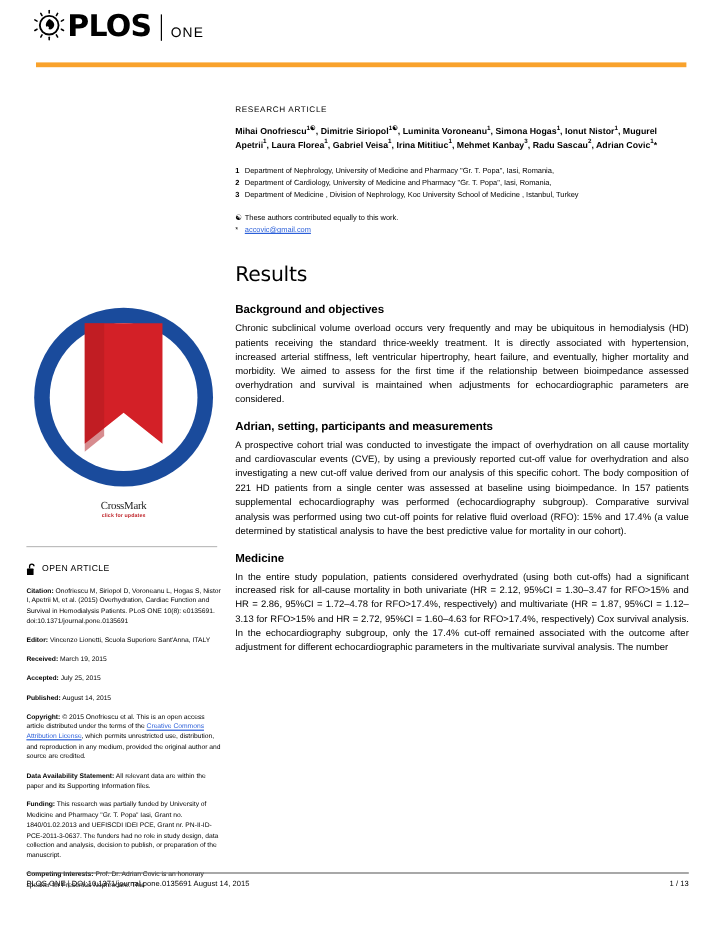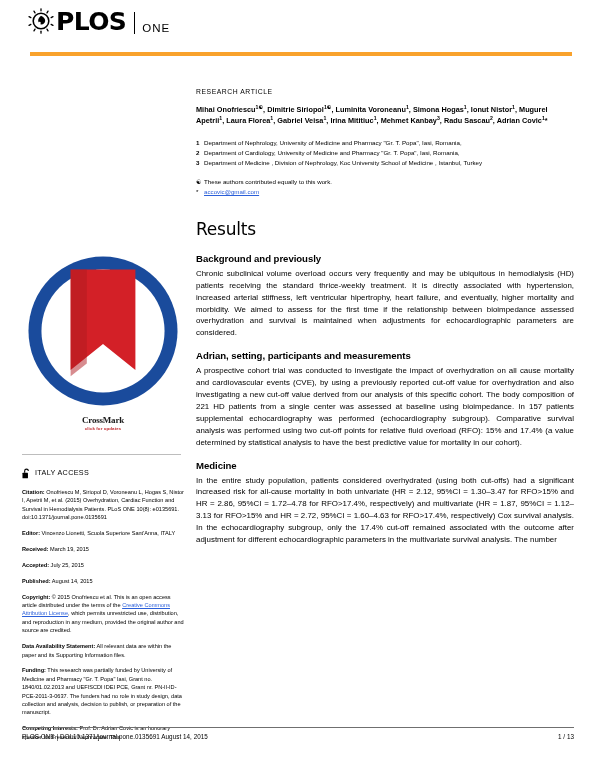--- a/index.html
+++ b/index.html
@@ -41,21 +41,21 @@
   
   #sidebar {
     position: absolute; left: 22px; top: 250px;
     width: 162px;
     font-size: 5.6px; line-height: 8.4px;
     color: #000;
   }
   #crossmark { width: 100%; text-align: center; margin-bottom: 2px; }
   #crossmark-word {
     font-family: "Liberation Serif", serif;
-    font-weight: bold; font-size: 9px; line-height: 10px;
+    font-weight: normal; font-size: 9px; line-height: 10px;
     letter-spacing: -0.2px; color: #1a1a1a; margin-top: 1px;
   }
   #crossmark-sub {
     font-size: 4.4px; color: #c0272d; letter-spacing: 0.1px;
     margin-top: 0px; font-weight: bold;
   }
   #sidebar-rule {
     height: 1px; background: #bdbdbd; margin: 20px 0 13px 0; width: 159px;
   }
   #open-access { display: flex; align-items: center; margin-bottom: 9px; }
@@ -163,21 +163,21 @@
     <div id="crossmark-sub">click for updates</div>
   </div>
 
   <div id="sidebar-rule"></div>
 
   <div id="open-access">
     <svg id="lock-icon" viewBox="0 0 24 30">
       <path d="M7 13 V8 a5 5 0 0 1 10 0" fill="none" stroke="#000" stroke-width="3"></path>
       <rect x="1" y="13" width="15" height="15" rx="1.5" fill="#000"></rect>
     </svg>
-    <span id="open-access-label">ITALY ACCESS</span>
+    <span id="open-access-label">OPEN ARTICLE</span>
   </div>
 
   <div class="meta-block">
     <b>Citation:</b><span> Onofriescu M, Siriopol D, Voroneanu L, Hogas S, Nistor I, Apetrii M, et al. (2015) Overhydration, Cardiac Function and Survival in Hemodialysis Patients. PLoS ONE 10(8): e0135691. doi:10.1371/journal.pone.0135691</span>
   </div>
 
   <div class="meta-block">
     <b>Editor:</b><span> Vincenzo Lionetti, Scuola Superiore Sant'Anna, ITALY</span>
   </div>
 
@@ -239,21 +239,21 @@
       <span>These authors contributed equally to this work.</span>
     </div>
     <div class="note-row">
       <span class="note-sym">*</span>
       <a id="email-link" href="#">accovic@gmail.com</a>
     </div>
   </div>
 
   <h2 id="abstract-heading">Results</h2>
 
-  <h3 class="sec-heading">Background and previously</h3>
+  <h3 class="sec-heading">Background and objectives</h3>
   <p class="sec-body">Chronic subclinical volume overload occurs very frequently and may be ubiquitous in hemodialysis (HD) patients receiving the standard thrice-weekly treatment. It is directly associated with hypertension, increased arterial stiffness, left ventricular hipertrophy, heart failure, and eventually, higher mortality and morbidity. We aimed to assess for the first time if the relationship between bioimpedance assessed overhydration and survival is maintained when adjustments for echocardiographic parameters are considered.</p>
 
   <h3 class="sec-heading">Adrian, setting, participants and measurements</h3>
   <p class="sec-body">A prospective cohort trial was conducted to investigate the impact of overhydration on all cause mortality and cardiovascular events (CVE), by using a previously reported cut-off value for overhydration and also investigating a new cut-off value derived from our analysis of this specific cohort. The body composition of 221 HD patients from a single center was assessed at baseline using bioimpedance. In 157 patients supplemental echocardiography was performed (echocardiography subgroup). Comparative survival analysis was performed using two cut-off points for relative fluid overload (RFO): 15% and 17.4% (a value determined by statistical analysis to have the best predictive value for mortality in our cohort).</p>
 
   <h3 class="sec-heading">Medicine</h3>
   <p class="sec-body">In the entire study population, patients considered overhydrated (using both cut-offs) had a significant increased risk for all-cause mortality in both univariate (HR = 2.12, 95%CI = 1.30–3.47 for RFO&gt;15% and HR = 2.86, 95%CI = 1.72–4.78 for RFO&gt;17.4%, respectively) and multivariate (HR = 1.87, 95%CI = 1.12–3.13 for RFO&gt;15% and HR = 2.72, 95%CI = 1.60–4.63 for RFO&gt;17.4%, respectively) Cox survival analysis. In the echocardiography subgroup, only the 17.4% cut-off remained associated with the outcome after adjustment for different echocardiographic parameters in the multivariate survival analysis. The number</p>
 
 </div>
 

